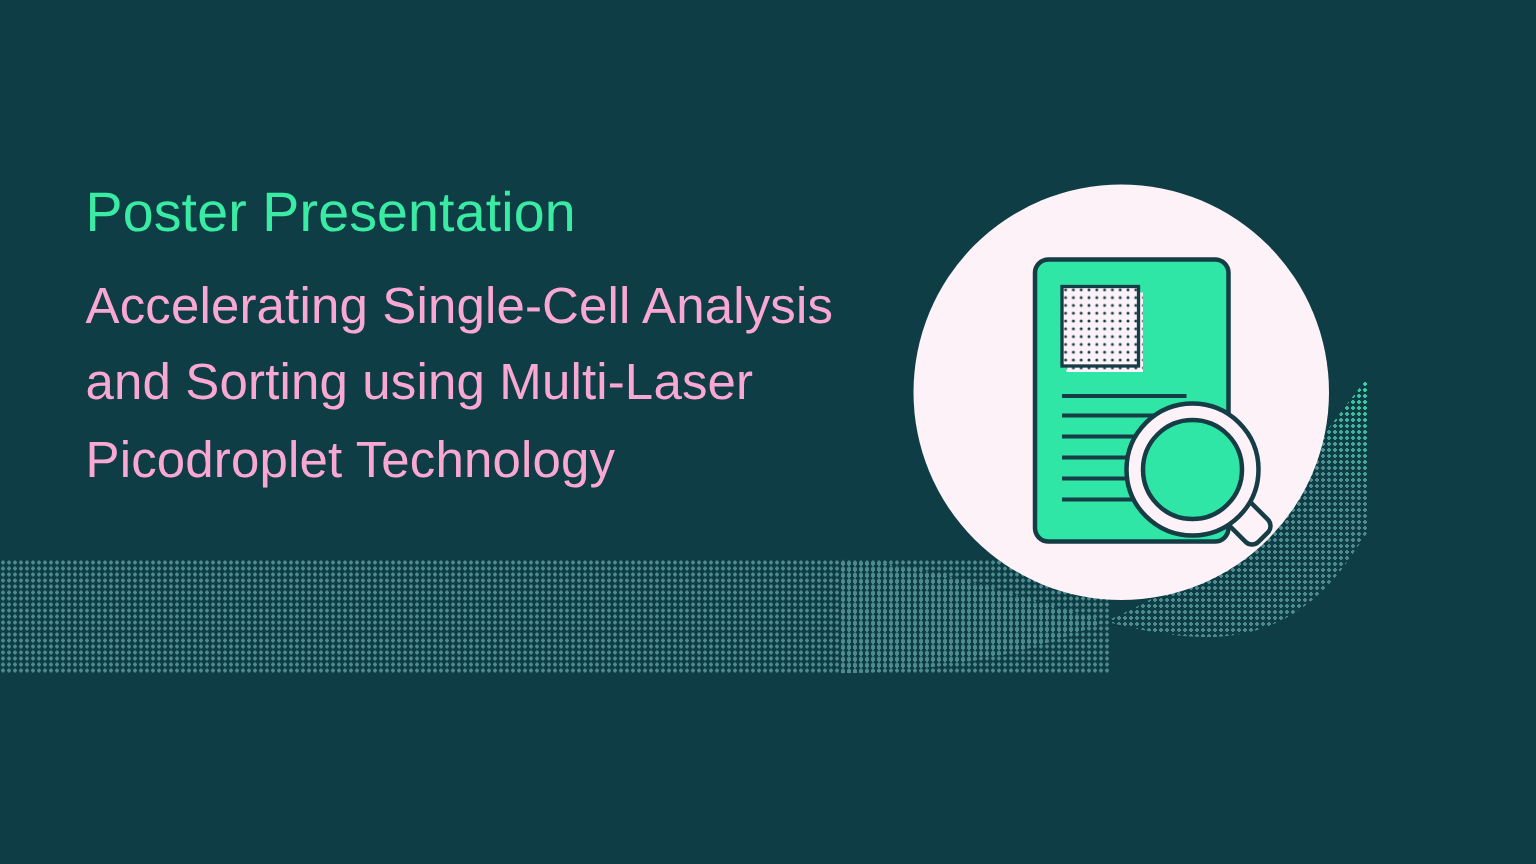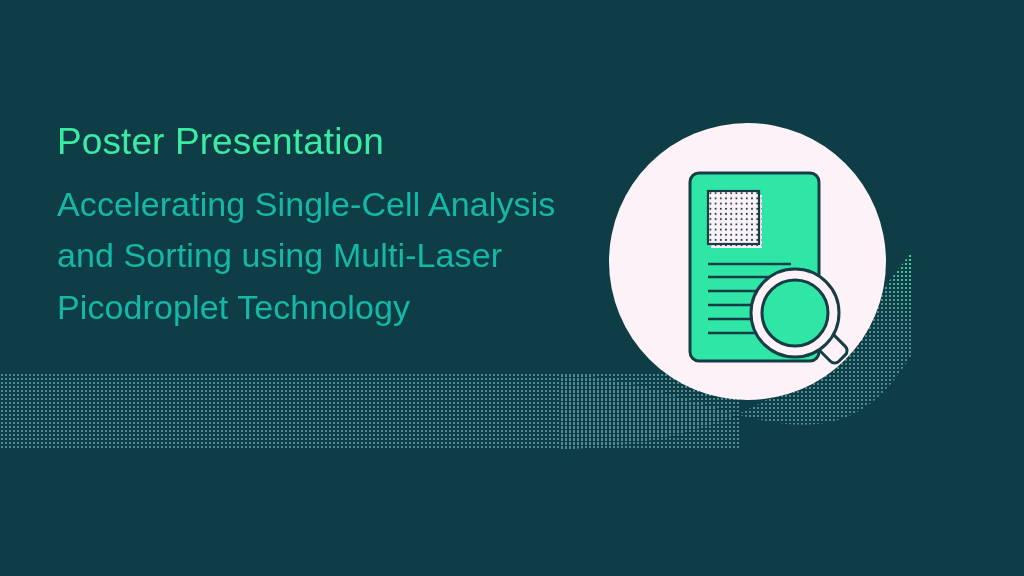--- a/index.html
+++ b/index.html
@@ -96,21 +96,21 @@
     line-height: 1.1;
     color: #3aeba4;
     letter-spacing: 0.1px;
   }
 
   .headline {
     margin: 0;
     font-size: 34px;
     font-weight: 400;
     line-height: 1.52;
-    color: #14b8a6;
+    color: #f9a8d4;
     letter-spacing: 0.1px;
   }
 
   
 
   .illustration {
     position: absolute;
     left: 609px;
     top: 123px;
     width: 277px;

